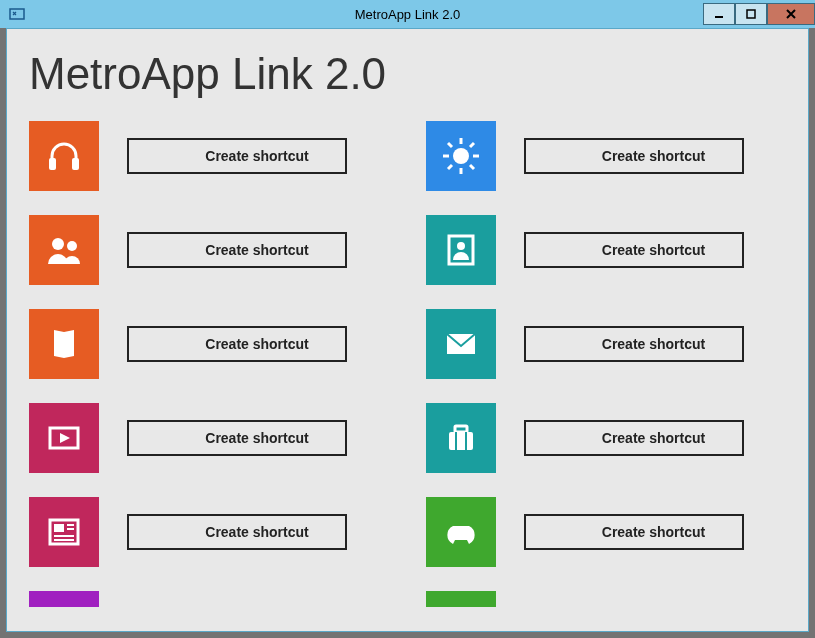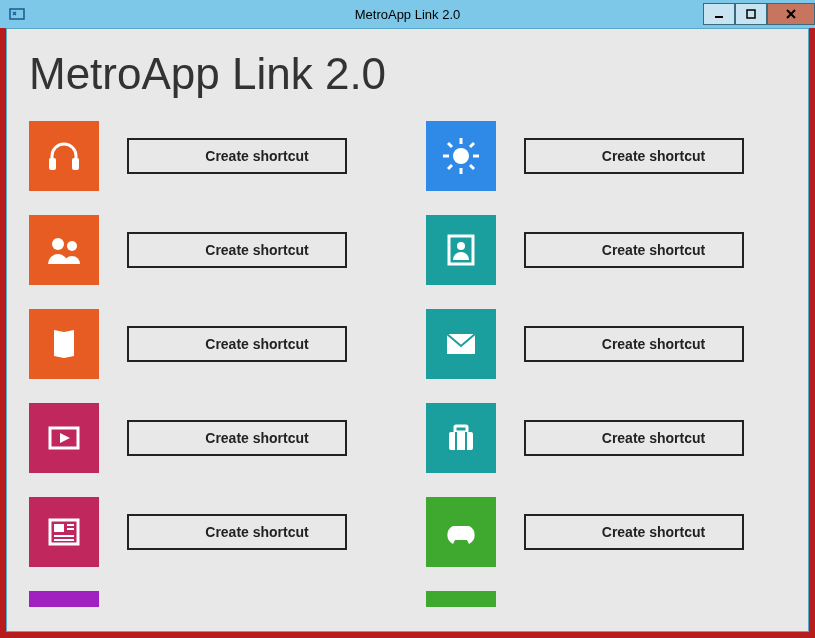--- a/index.html
+++ b/index.html
@@ -6,21 +6,21 @@
     body {
       font-family: "Segoe UI", Arial, sans-serif;
       background: #7dc8e8;
       width: 815px;
       height: 638px;
       overflow: hidden;
     }
     .window {
       width: 815px;
       height: 638px;
-      background: #b91c1c;
+      background: #737373;
       display: flex;
       flex-direction: column;
     }
     .titlebar {
       height: 28px;
       background: #7dc8e8;
       display: flex;
       align-items: center;
       position: relative;
     }

